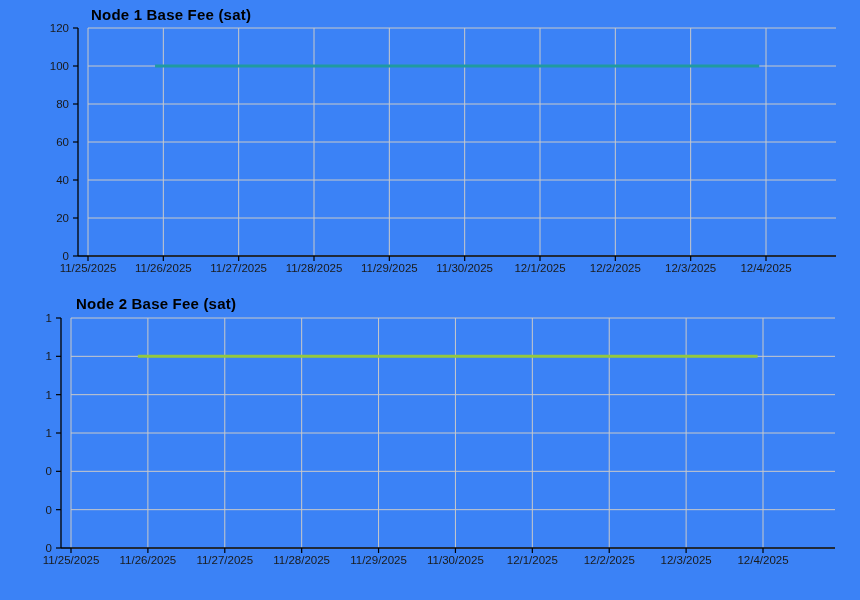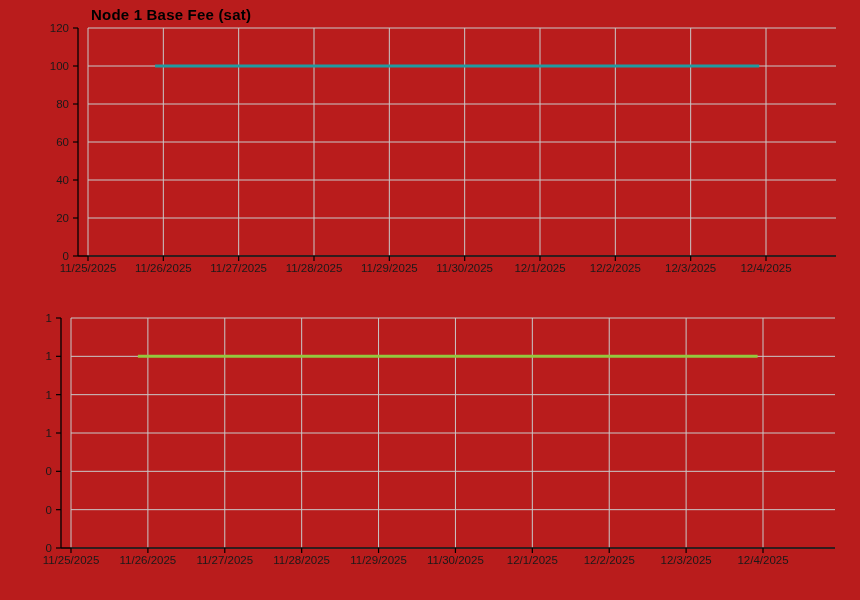--- a/index.html
+++ b/index.html
@@ -1,20 +1,20 @@
 <!DOCTYPE html>
 <html><head>
 <meta charset="utf-8">
 <style>
   html, body { margin: 0; padding: 0; background: #ffffff; }
   .page {
     position: relative;
     width: 860px;
     height: 600px;
-    background: #b91c1c;
+    background: #3b82f6;
     font-family: "Liberation Sans", sans-serif;
     overflow: hidden;
   }
   .chart { position: absolute; left: 0; width: 860px; }
   .chart-0 { top: 0; height: 290px; }
   .chart-1 { top: 290px; height: 310px; }
   .chart-title {
     position: absolute;
     margin: 0;
     font-size: 15px;
@@ -89,20 +89,21 @@
         <line x1="73" y1="218" x2="78" y2="218" stroke="#000000" stroke-width="1.2"></line>
         <text x="69" y="222" text-anchor="end">20</text>
         <line x1="73" y1="256" x2="78" y2="256" stroke="#000000" stroke-width="1.2"></line>
         <text x="69" y="260" text-anchor="end">0</text>
         <line x1="78" y1="28" x2="78" y2="256" stroke="#000000" stroke-width="1.3"></line>
         <line x1="78" y1="256" x2="836" y2="256" stroke="#000000" stroke-width="1.3"></line>
         <line x1="155.04666666666668" y1="66" x2="759.2199999999999" y2="66" stroke="#209aa0" stroke-width="3"></line>
       </svg>
   </section>
   <section class="chart chart-1">
+    <h2 class="chart-title t1">Node 2 Base Fee (sat)</h2>
     <svg class="plot" id="plot-1" width="860" height="310">
         <line x1="71" y1="28" x2="835" y2="28" stroke="#c9c9c9" stroke-width="1"></line>
         <line x1="71" y1="66.33333333333334" x2="835" y2="66.33333333333334" stroke="#c9c9c9" stroke-width="1"></line>
         <line x1="71" y1="104.66666666666667" x2="835" y2="104.66666666666667" stroke="#c9c9c9" stroke-width="1"></line>
         <line x1="71" y1="143" x2="835" y2="143" stroke="#c9c9c9" stroke-width="1"></line>
         <line x1="71" y1="181.33333333333334" x2="835" y2="181.33333333333334" stroke="#c9c9c9" stroke-width="1"></line>
         <line x1="71" y1="219.66666666666669" x2="835" y2="219.66666666666669" stroke="#c9c9c9" stroke-width="1"></line>
         <line x1="71" y1="258" x2="835" y2="258" stroke="#c9c9c9" stroke-width="1"></line>
         <line x1="71" y1="28" x2="71" y2="258" stroke="#c9c9c9" stroke-width="1"></line>
         <line x1="71" y1="258" x2="71" y2="263" stroke="#000000" stroke-width="1.2"></line>

